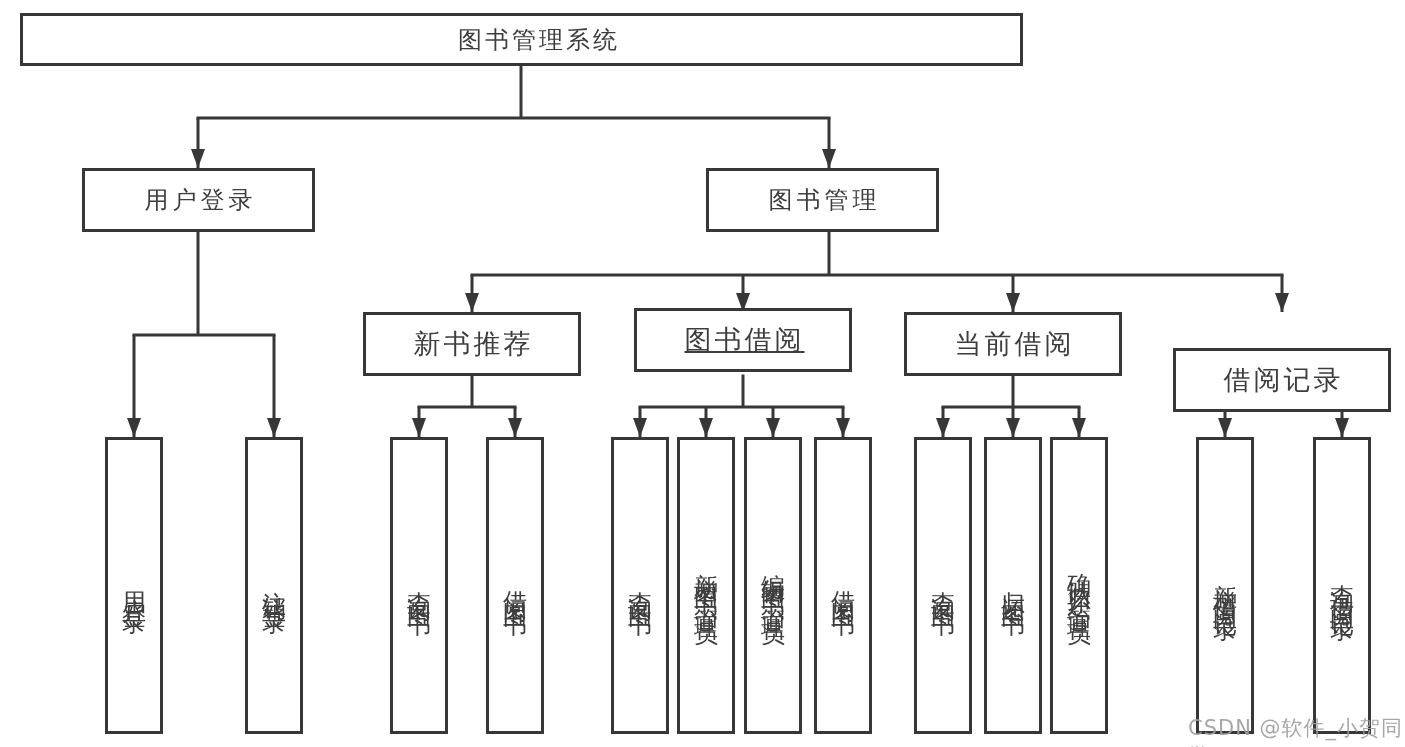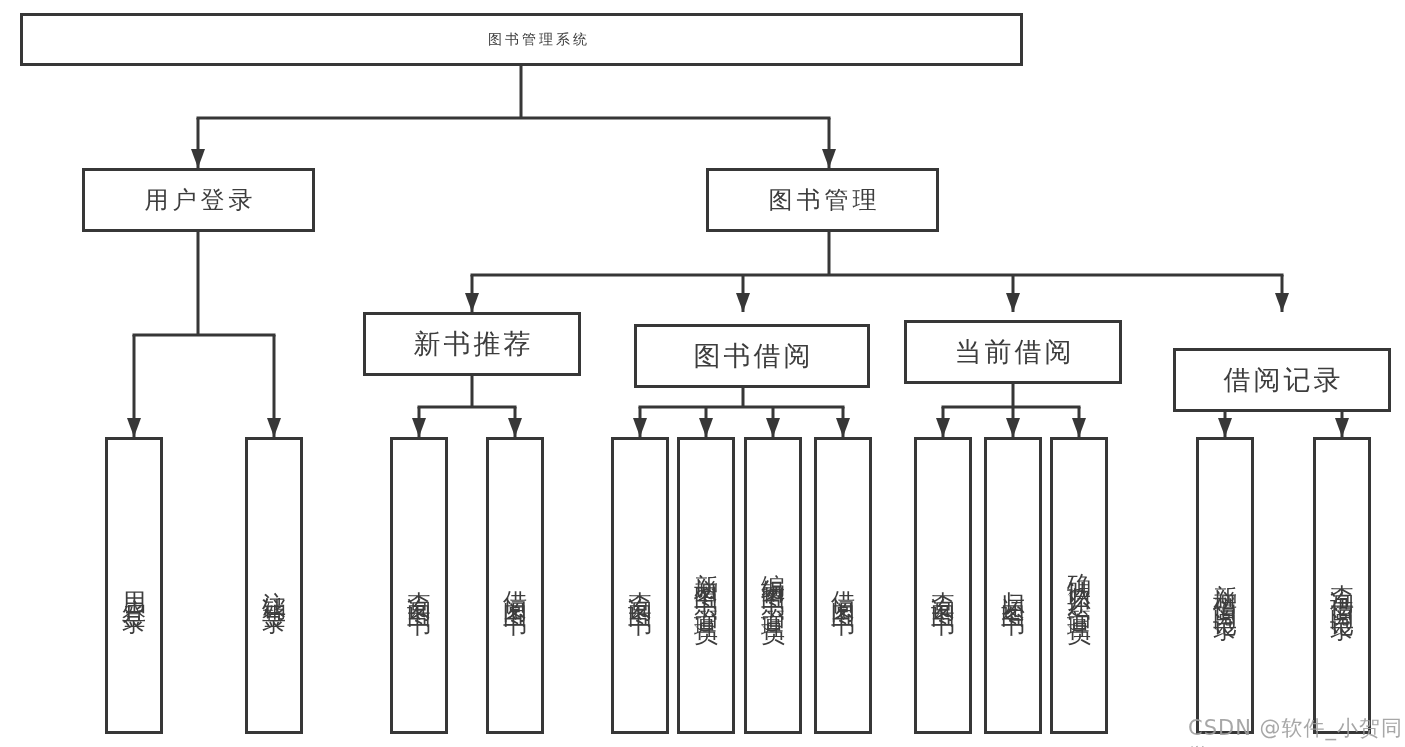--- a/index.html
+++ b/index.html
@@ -18,21 +18,21 @@
     position:absolute;
     box-sizing:border-box;
     border:3px solid #373737;
     background:#ffffff;
     display:flex; align-items:center; justify-content:center;
     text-align:center;
     z-index:2;
     white-space:nowrap;
   }
   .hbox { font-size:24px; letter-spacing:4px; text-indent:4px; }
-  .root { font-size:14px; letter-spacing:3px; text-indent:3px;padding-left:32px; }
+  .root { font-size:24px; letter-spacing:3px; text-indent:3px;padding-left:32px; }
   .l3   { font-size:27px; letter-spacing:3px; text-indent:3px; }
   .vbox {
     writing-mode:vertical-rl;
     text-orientation:mixed;
     font-size:24px;
     letter-spacing:7px;
     line-height:1;
     white-space:nowrap;
   }
   .watermark {
@@ -92,22 +92,22 @@
     <line class="ln" x1="1225" y1="407" x2="1225" y2="437" marker-end="url(#arrow)"></line>
     <line class="ln" x1="1342" y1="407" x2="1342" y2="437" marker-end="url(#arrow)"></line>
   </svg>
 
   <div class="box root" style="left:20px; top:13px; width:1003px; height:53px;">图书管理系统</div>
 
   <div class="box hbox" style="left:82px; top:168px; width:233px; height:64px;">用户登录</div>
   <div class="box hbox" style="left:706px; top:168px; width:233px; height:64px;">图书管理</div>
 
   <div class="box l3" style="left:363px; top:312px; width:218px; height:64px;">新书推荐</div>
-  <div class="box l3" style="left:634px; top:324px; width:236px; height:64px;">图书借阅</div>
-  <div class="box l3" style="left:904px; top:320px; width:218px; height:64px;">当前借阅</div>
+  <div class="box l3" style="left:634px; top:308px; width:218px; height:64px;text-decoration:underline;">图书借阅</div>
+  <div class="box l3" style="left:904px; top:312px; width:218px; height:64px;">当前借阅</div>
   <div class="box l3" style="left:1173px; top:312px; width:218px; height:64px;margin-top:36px;">借阅记录</div>
 
   <div class="box vbox" style="left:105px; top:437px; width:58px; height:297px;">用户登录</div>
   <div class="box vbox" style="left:245px; top:437px; width:58px; height:297px;">注销登录</div>
 
   <div class="box vbox" style="left:390px; top:437px; width:58px; height:297px;">查询图书</div>
   <div class="box vbox" style="left:486px; top:437px; width:58px; height:297px;">借阅图书</div>
 
   <div class="box vbox" style="left:611px; top:437px; width:58px; height:297px;">查询图书</div>
   <div class="box vbox" style="left:677px; top:437px; width:58px; height:297px;">新增图书（管理员）</div>

